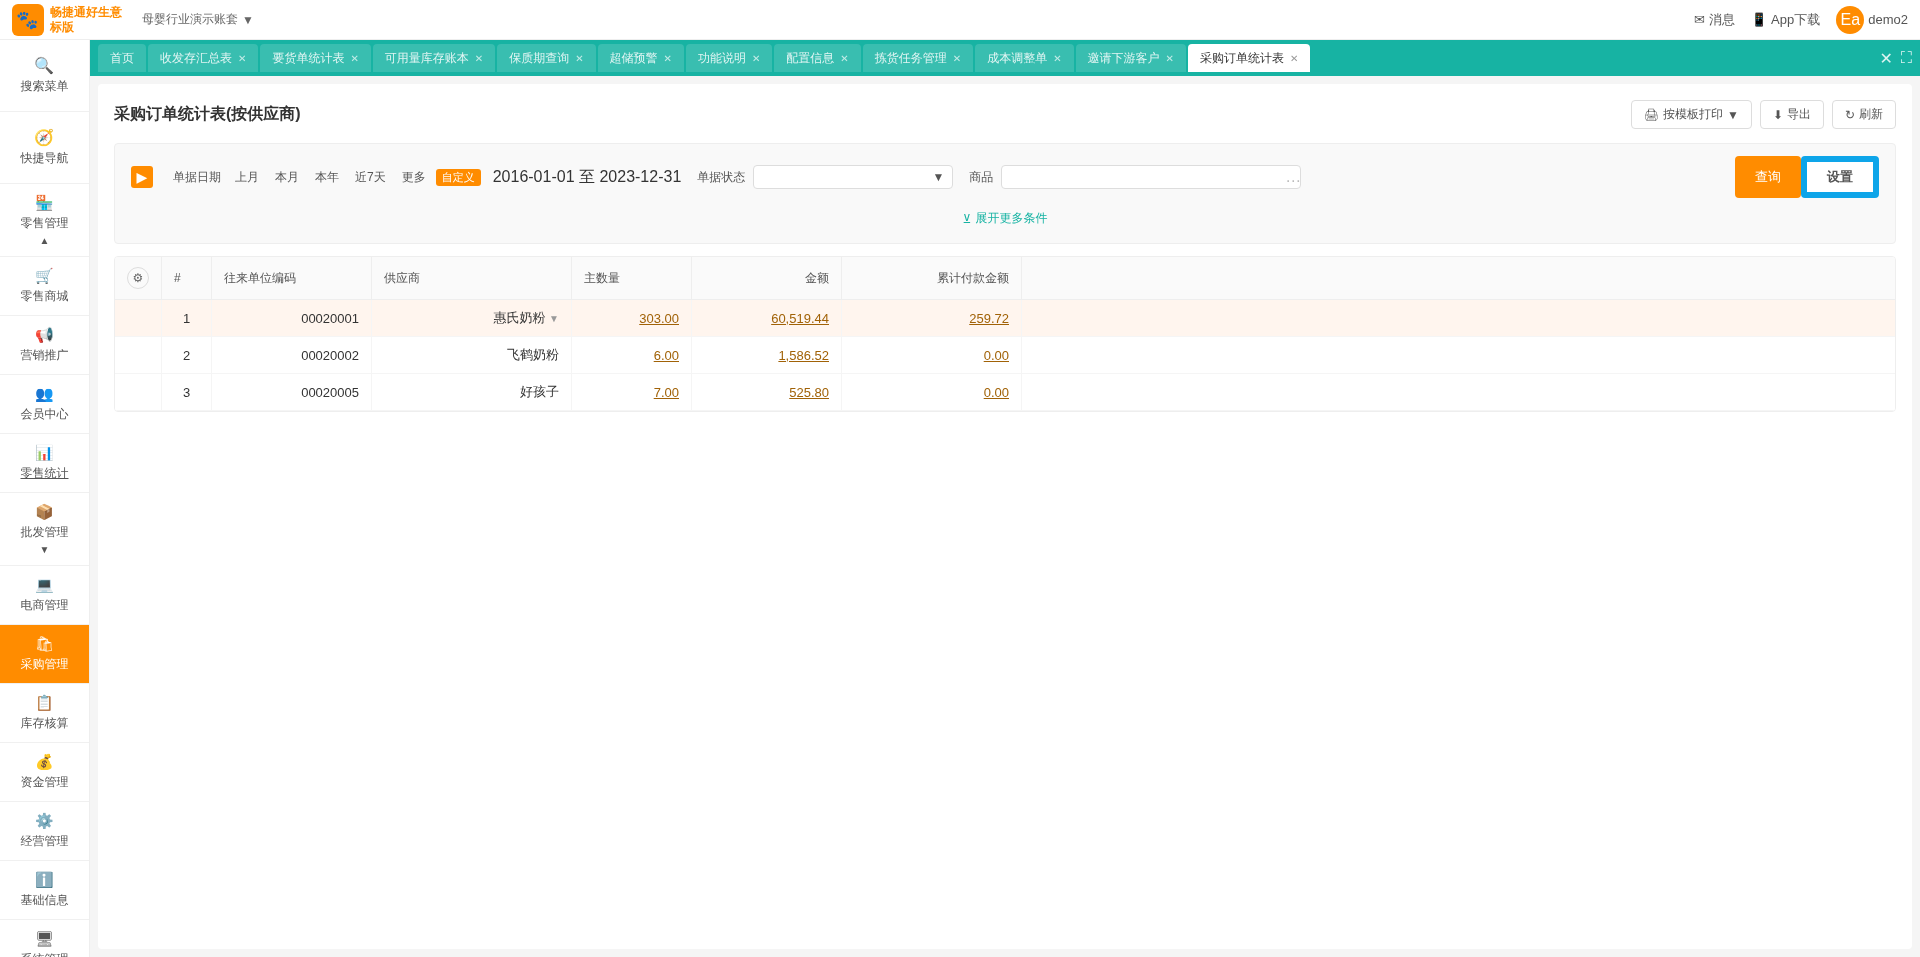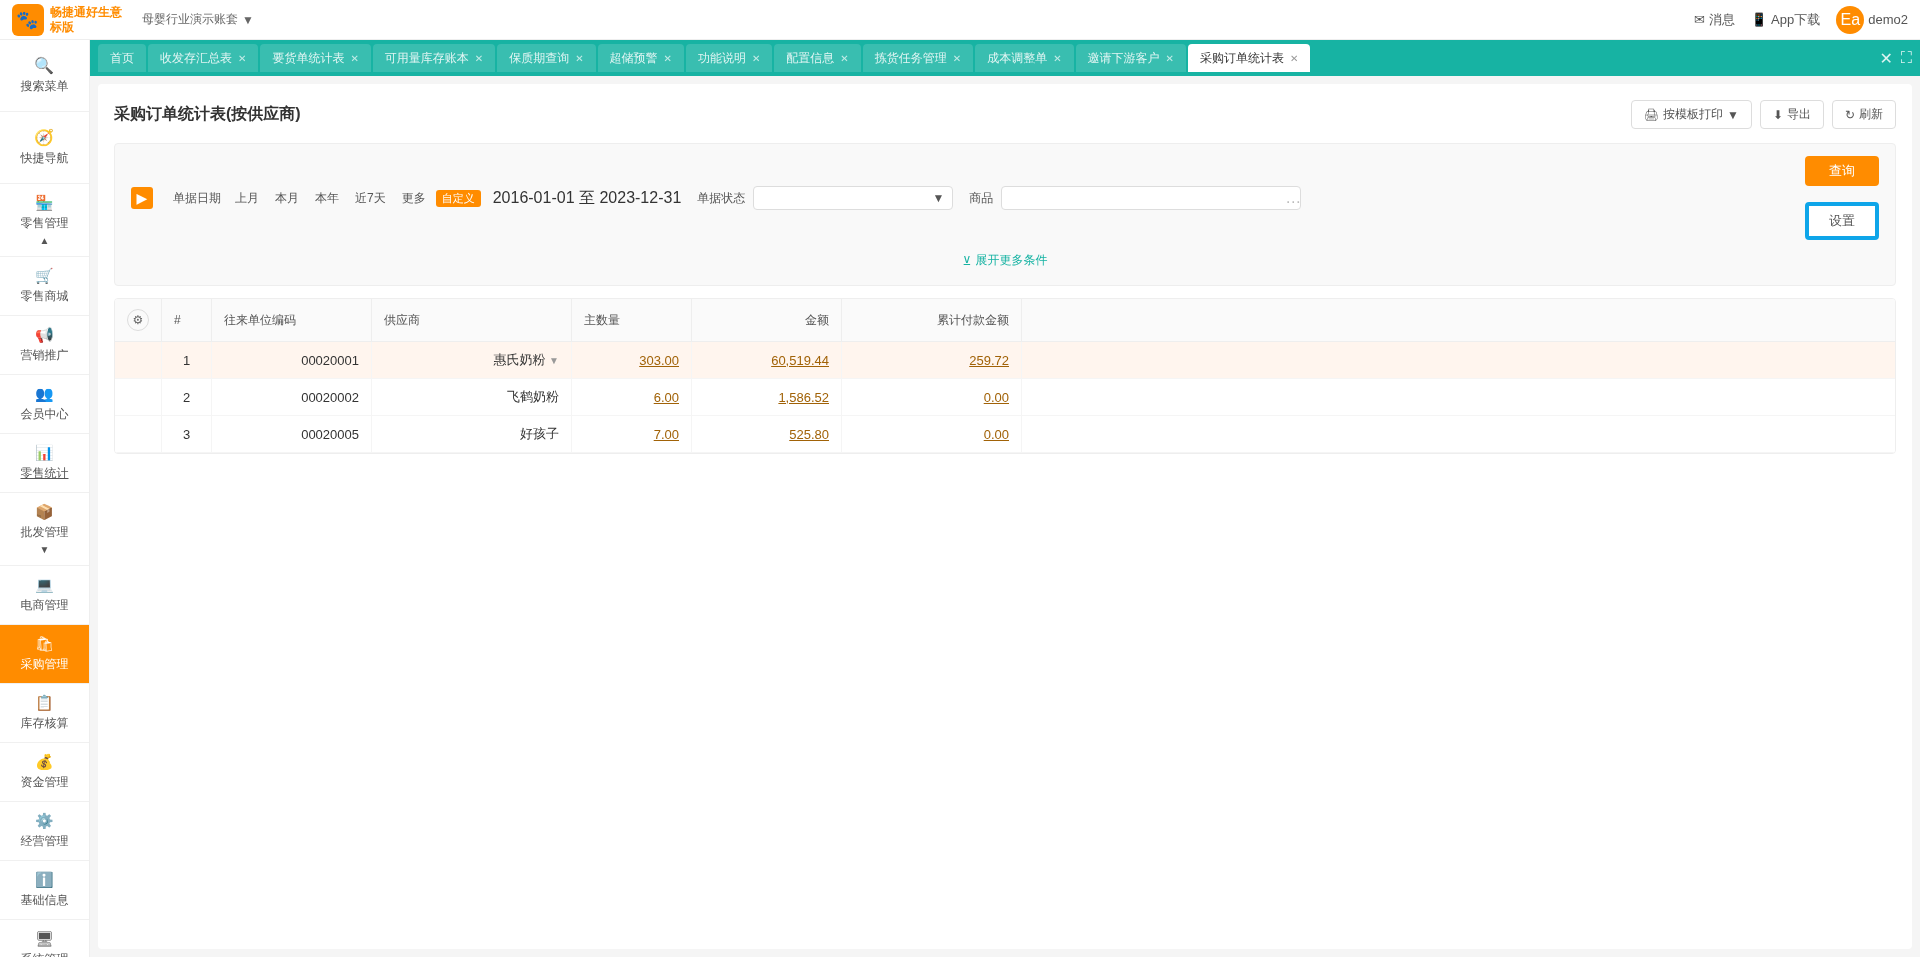--- a/index.html
+++ b/index.html
@@ -58,21 +58,21 @@
     .filter-group { display: flex; align-items: center; gap: 8px; }
     .filter-label { font-size: 12px; color: #555; white-space: nowrap; }
     .filter-date-shortcuts { display: flex; align-items: center; gap: 4px; }
     .date-shortcut { font-size: 12px; color: #555; cursor: pointer; padding: 2px 6px; border-radius: 3px; }
     .date-range-tag { background: #ff8c00; color: #fff; font-size: 11px; padding: 1px 6px; border-radius: 3px; cursor: pointer; }
     .filter-select { display: flex; align-items: center; gap: 4px; border: 1px solid #ddd; border-radius: 4px; padding: 4px 8px; background: #fff; cursor: pointer; min-width: 120px; justify-content: space-between; font-size: 12px; color: #555; }
     .filter-input { border: 1px solid #ddd; border-radius: 4px; padding: 4px 8px; font-size: 12px; min-width: 180px; }
     .filter-more-btn { display: flex; align-items: center; gap: 4px; color: #17b3a3; cursor: pointer; font-size: 12px; padding: 4px 0; }
     .expand-filters-row { display: flex; justify-content: center; margin-top: 8px; }
     .btn-query { background: #ff8c00; color: #fff; border: none; border-radius: 4px; padding: 6px 20px; cursor: pointer; font-size: 13px; }
-    .btn-settings { background: #fff; color: #555; border: 4px solid #0ea5e9; border-radius: 4px; padding: 6px 20px; cursor: pointer; font-size: 13px; }
+    .btn-settings { background: #fff; color: #555; border: 6px solid #0ea5e9; border-radius: 4px; padding: 6px 20px; cursor: pointer; font-size: 13px; font-weight: bold; }
 
     
     .table-container { border: 1px solid #eee; border-radius: 4px; overflow: hidden; }
     .data-table { width: 100%; border-collapse: collapse; }
     .data-table th { background: #fafafa; padding: 10px 12px; text-align: left; font-size: 12px; color: #555; font-weight: 500; border-bottom: 1px solid #eee; border-right: 1px solid #eee; }
     .data-table th:last-child { border-right: none; }
     .data-table td { padding: 9px 12px; font-size: 13px; color: #333; border-bottom: 1px solid #f5f5f5; border-right: 1px solid #f5f5f5; text-align: right; }
     .data-table td:last-child { border-right: none; }
     .data-table tr:nth-child(1) td { background: #fff5ee; }
     .data-table tr:nth-child(2) td { background: #fff; }
@@ -310,21 +310,21 @@
                 <span>▼</span>
               </div>
             </div>
 
             <div class="filter-group">
               <span class="filter-label">商品</span>
               <input class="filter-input" type="text" style="width: 300px;">
               <span style="color:#bbb;cursor:pointer;font-size:16px;margin-left:-24px;">…</span>
             </div>
 
-            <div style="margin-left:auto;display:flex;gap:16px;flex-direction:column;">
+            <div style="margin-left:auto;display:flex;gap:0;flex-direction:row;">
               <button class="btn-query">查询</button>
               <button class="btn-settings">设置</button>
             </div>
           </div>
 
           <div class="expand-filters-row">
             <div class="filter-more-btn">
               <span>⊻</span>
               <span>展开更多条件</span>
             </div>

